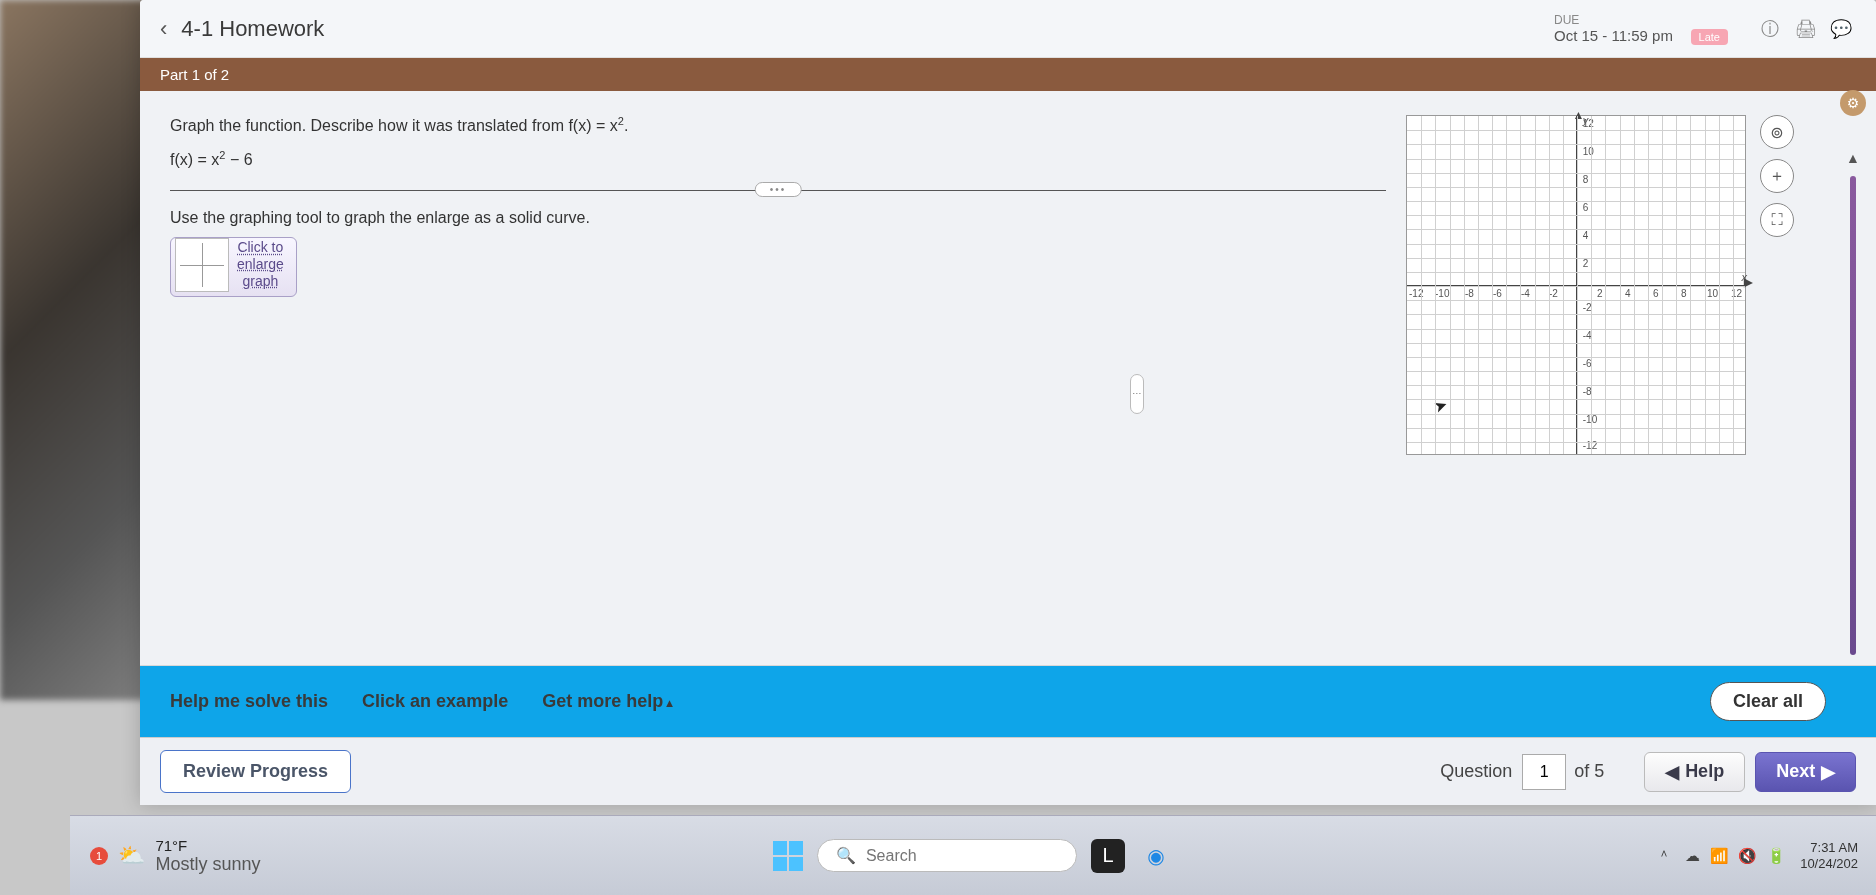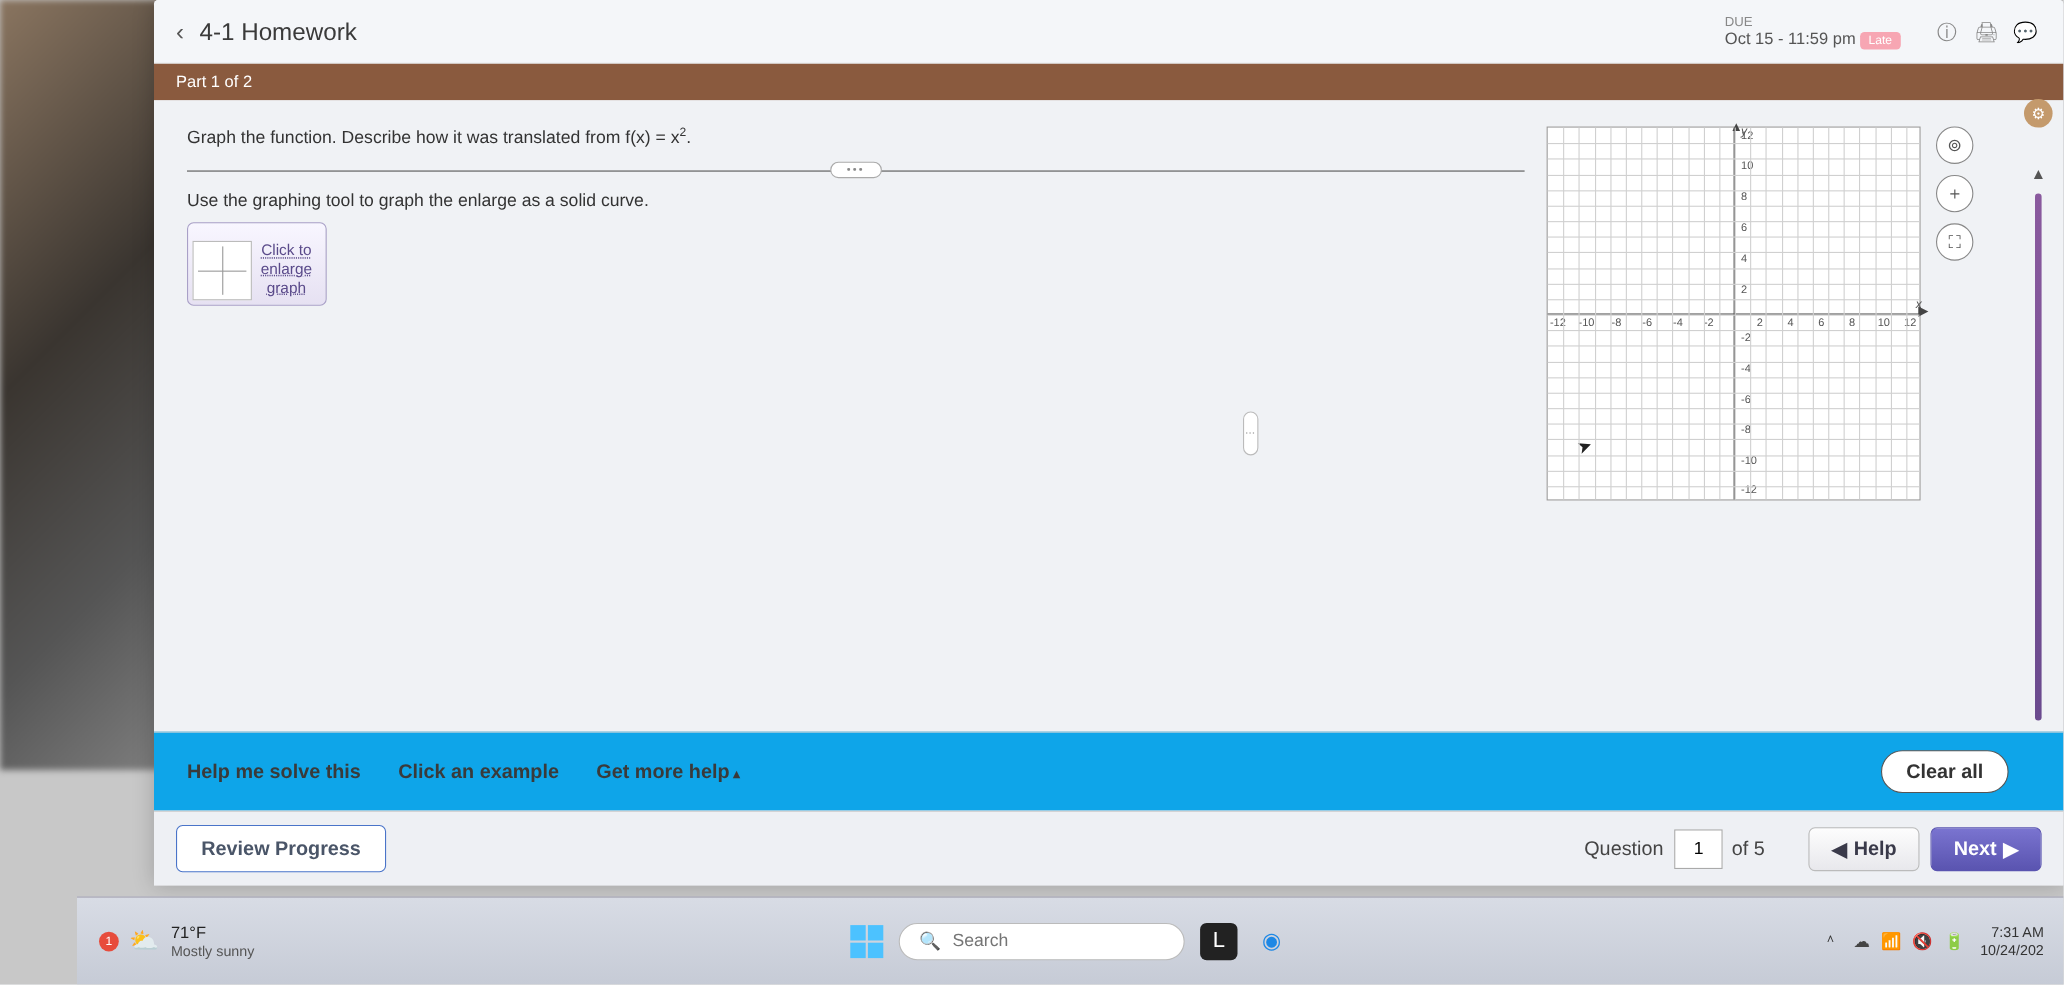--- a/index.html
+++ b/index.html
@@ -8,35 +8,35 @@
 .photo-bg { position: absolute; left: 0; top: 0; width: 200px; height: 700px; background: linear-gradient(135deg, #8a7560 0%, #3a3530 40%, #555 70%, #888 100%); filter: blur(3px); }
 
 .app-window { position: absolute; left: 140px; top: 0; right: 0; bottom: 90px; background: #f0f2f5; border-radius: 4px 4px 0 0; overflow: hidden; box-shadow: 0 0 20px rgba(0,0,0,0.2); }
 
 .header-bar { display: flex; align-items: center; padding: 8px 20px; background: #f4f6f9; border-bottom: 1px solid #e0e0e0; height: 58px; }
 .back-arrow { font-size: 22px; color: #555; margin-right: 14px; cursor: pointer; }
 .hw-title { font-size: 22px; color: #3a3a3a; font-weight: 500; flex: 1; }
 .due-block { text-align: left; font-size: 13px; color: #666; margin-right: 20px; }
 .due-block .due-label { font-size: 12px; color: #888; }
 .due-block .due-time { font-size: 15px; color: #555; }
-.late-pill { background: #f7a6b3; color: #fff; font-size: 11px; padding: 2px 8px; border-radius: 4px; margin-left: 0; }
+.late-pill { background: #f7a6b3; color: #fff; font-size: 11px; padding: 2px 8px; border-radius: 4px; margin-left: 14px; }
 .header-icon { width: 28px; height: 28px; display: inline-flex; align-items: center; justify-content: center; color: #888; font-size: 18px; margin-left: 8px; cursor: pointer; }
 
 .part-bar { background: #8a5a3e; color: #fff; padding: 8px 20px; font-size: 15px; }
 
 .content-area { display: flex; padding: 24px 30px 10px 30px; height: calc(100% - 200px); position: relative; }
 
 .problem-pane { flex: 1; padding-right: 20px; position: relative; }
 .instr { font-size: 16px; color: #333; margin-bottom: 14px; }
 .eqn { font-size: 16px; color: #333; margin-bottom: 20px; }
 .sup { font-size: 11px; vertical-align: super; }
 .divider { border: none; border-top: 1px solid #555; margin: 20px 0 18px 0; position: relative; }
 .divider-handle { position: absolute; left: 50%; top: -8px; transform: translateX(-50%); background: #fff; border: 1px solid #aaa; border-radius: 10px; padding: 1px 14px; font-size: 10px; color: #888; letter-spacing: 2px; }
 .use-tool { font-size: 16px; color: #333; margin-bottom: 10px; }
-.enlarge-btn { display: inline-flex; align-items: flex-start; border: 1px solid #a9a0c7; background: linear-gradient(#f8f6ff,#e6e1f2); border-radius: 6px; padding: 16px 12px 4px 4px; cursor: pointer; }
+.enlarge-btn { display: inline-flex; align-items: center; border: 1px solid #a9a0c7; background: linear-gradient(#f8f6ff,#e6e1f2); border-radius: 6px; padding: 0 12px 4px 4px; cursor: pointer; }
 .enlarge-thumb { width: 54px; height: 54px; border: 1px solid #bbb; background: #fff; position: relative; margin-right: 8px; }
 .enlarge-thumb::before, .enlarge-thumb::after { content:''; position:absolute; background:#999; }
 .enlarge-thumb::before { left:50%; top:4px; bottom:4px; width:1px; }
 .enlarge-thumb::after { top:50%; left:4px; right:4px; height:1px; }
 .enlarge-text { font-size: 14px; color: #5a4a8a; text-align: center; line-height: 1.2; text-decoration: underline dotted; }
 
 .vert-handle { position: absolute; top: 50%; left: 57%; transform: translateY(-50%); width: 14px; height: 40px; border: 1px solid #bbb; border-radius: 7px; background: #fff; display:flex; align-items:center; justify-content:center; font-size:9px; color:#888; writing-mode: vertical-rl; }
 
 .graph-pane { width: 440px; position: relative; display: flex; align-items: flex-start; }
 .graph-box { width: 340px; height: 340px; border: 1px solid #999; background: #fff; position: relative; }
@@ -71,21 +71,21 @@
 .q-box { width: 44px; height: 36px; border: 1px solid #aaa; background:#fff; text-align:center; font-size:16px; margin-right: 8px; }
 .q-of { font-size: 18px; color: #444; margin-right: 30px; }
 .nav-btn { border: 1px solid #bbb; background: linear-gradient(#fdfdfd,#e8e8ec); color: #3a3a4a; font-size: 18px; font-weight: 600; padding: 8px 20px; border-radius: 6px; cursor: pointer; margin-left: 10px; display:inline-flex; align-items:center; gap:6px; }
 .nav-btn.next { background: linear-gradient(#7a74d0,#5a54b0); color:#fff; border-color:#5a54b0; }
 
 .taskbar { position: absolute; left: 70px; right: 0; bottom: 0; height: 80px; background: linear-gradient(#d8dce5,#c6cbd6); display: flex; align-items: center; padding: 0 20px; border-top: 1px solid #aab; }
 .weather { display: flex; align-items: center; gap: 10px; }
 .weather-badge { width:18px; height:18px; border-radius:50%; background:#e74c3c; color:#fff; font-size:11px; display:flex;align-items:center;justify-content:center; }
 .weather-icon { font-size: 22px; }
 .weather-text .temp { font-size: 15px; color:#222; }
-.weather-text .cond { font-size: 13px; color:#555; }
+.weather-text .cond { font-size: 18px; color:#555; }
 .tb-center { position:absolute; left:50%; transform:translateX(-50%); display:flex; align-items:center; gap:14px; }
 .win-icon { width:30px; height:30px; display:grid; grid-template:1fr 1fr/1fr 1fr; gap:2px; cursor:pointer; }
 .win-icon span:nth-child(1){background:#4cc2ff;} .win-icon span:nth-child(2){background:#4cc2ff;} .win-icon span:nth-child(3){background:#4cc2ff;} .win-icon span:nth-child(4){background:#4cc2ff;}
 .search-box { display:flex; align-items:center; background:#fff; border:1px solid #bbb; border-radius:20px; padding:6px 18px; width:260px; gap:10px; }
 .search-box .mag { font-size:16px; color:#555; }
 .search-box input { border:none; outline:none; font-size:16px; flex:1; background:transparent; }
 .tb-app { width:34px; height:34px; border-radius:6px; display:flex;align-items:center;justify-content:center; font-size:20px; cursor:pointer; }
 .tb-right { position:absolute; right:18px; display:flex; align-items:center; gap:14px; font-size:14px; color:#333; }
 .tb-tray { display:flex; gap:10px; font-size:15px; color:#444; }
 .tb-clock { text-align:right; font-size:13px; line-height:1.2; }
@@ -113,20 +113,23 @@
   </div>
 
   <div class="part-bar">Part 1 of 2</div>
 
   <div class="content-area">
 
     <div class="problem-pane">
       <p class="instr">
         <span>Graph the function. Describe how it was translated from </span>
         <span>f(x) = x</span><span class="sup">2</span><span>.</span>
+      </p>
+      <p class="eqn">
+        <span>f(x) = x</span><span class="sup">2</span><span> − 6</span>
       </p>
       <div style="position:relative;">
         <hr class="divider">
         <span class="divider-handle">•••</span>
       </div>
       <p class="use-tool">Use the graphing tool to graph the enlarge as a solid curve.</p>
       <div class="enlarge-btn">
         <div class="enlarge-thumb"></div>
         <div class="enlarge-text">
           <span>Click to</span><br>

